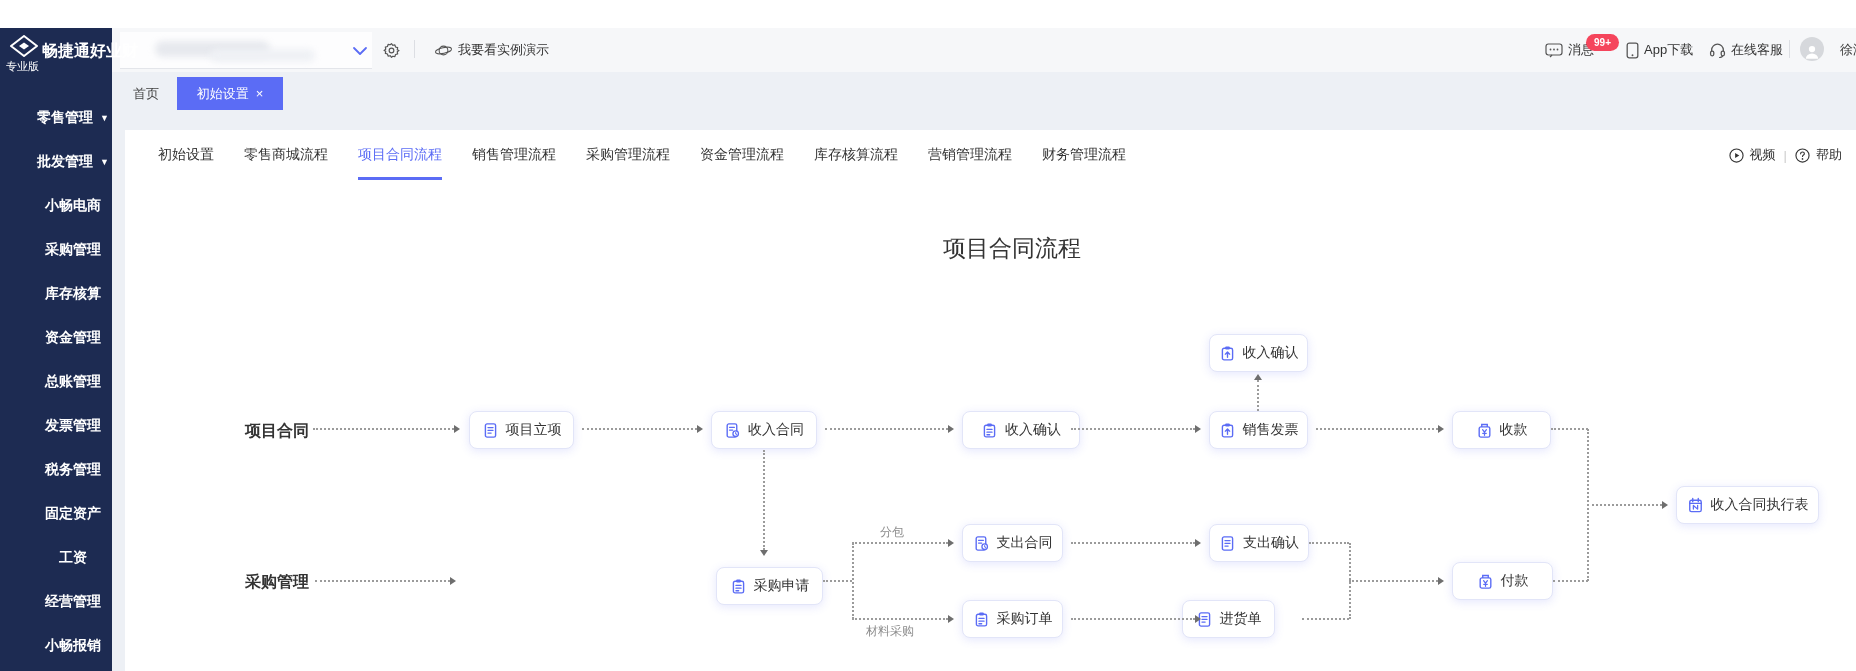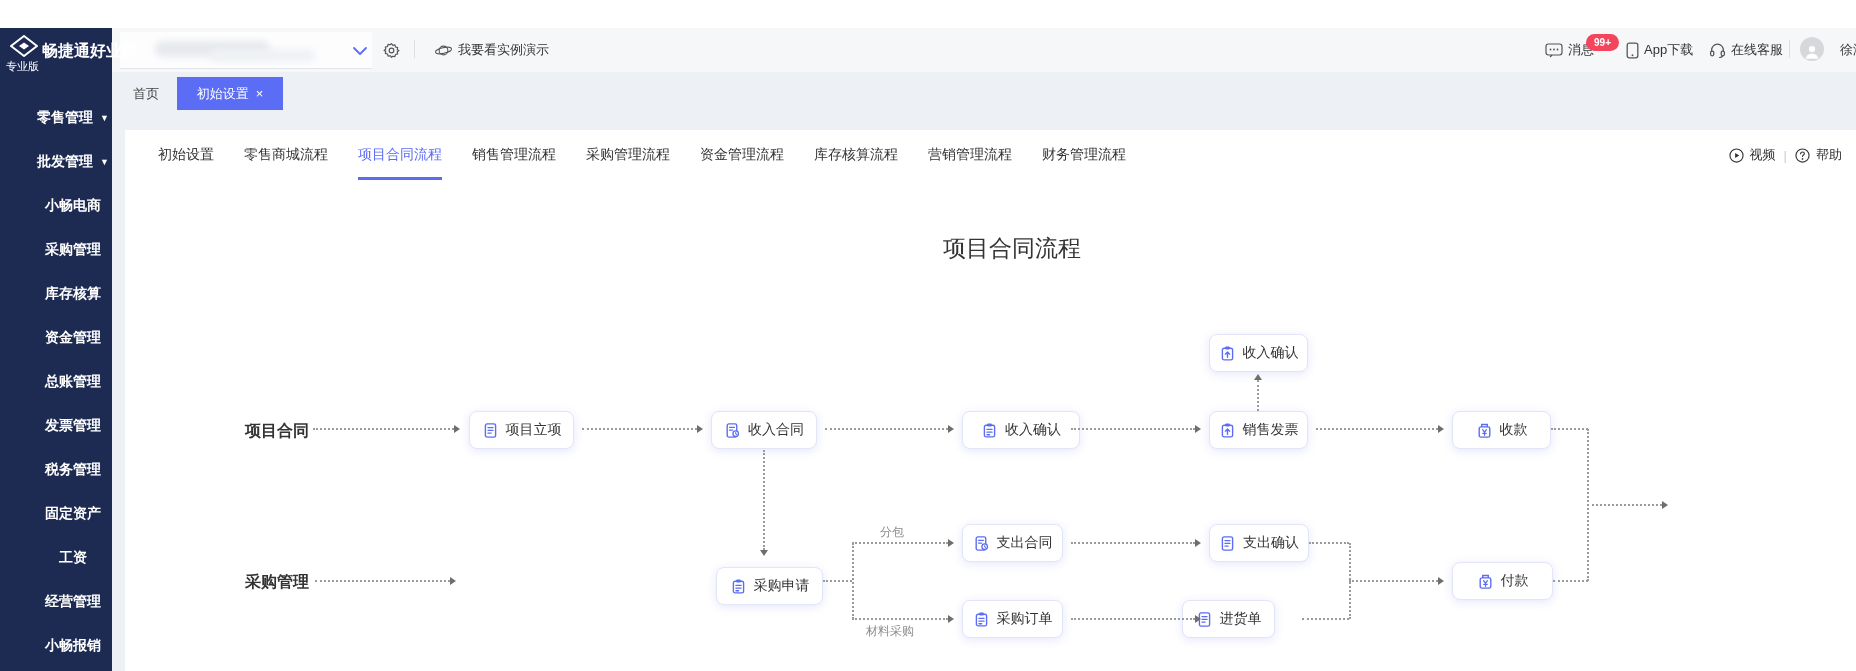--- a/index.html
+++ b/index.html
@@ -341,20 +341,26 @@
         <use href="#s-doc"></use>
       </svg>
     <span>进货单</span>
   </div>
   <div class="nd" style="left:1452px;top:562px;width:101px">
     <svg class="icn" width="17" height="17">
         <use href="#s-money"></use>
       </svg>
     <span>付款</span>
   </div>
+  <div class="nd" style="left:1676px;top:486px;width:143px">
+    <svg class="icn" width="17" height="17">
+        <use href="#s-cal"></use>
+      </svg>
+    <span>收入合同执行表</span>
+  </div>
 
   <div class="blab" style="left:880px;top:524px">分包</div>
   <div class="blab" style="left:866px;top:623px">材料采购</div>
 
   <div class="hl" style="left:313px;top:428px;width:141px"></div>
     <div class="ah r" style="left:454px;top:425px"></div>
   <div class="hl" style="left:582px;top:428px;width:115px"></div>
     <div class="ah r" style="left:697px;top:425px"></div>
   <div class="hl" style="left:825px;top:428px;width:123px"></div>
     <div class="ah r" style="left:948px;top:425px"></div>

